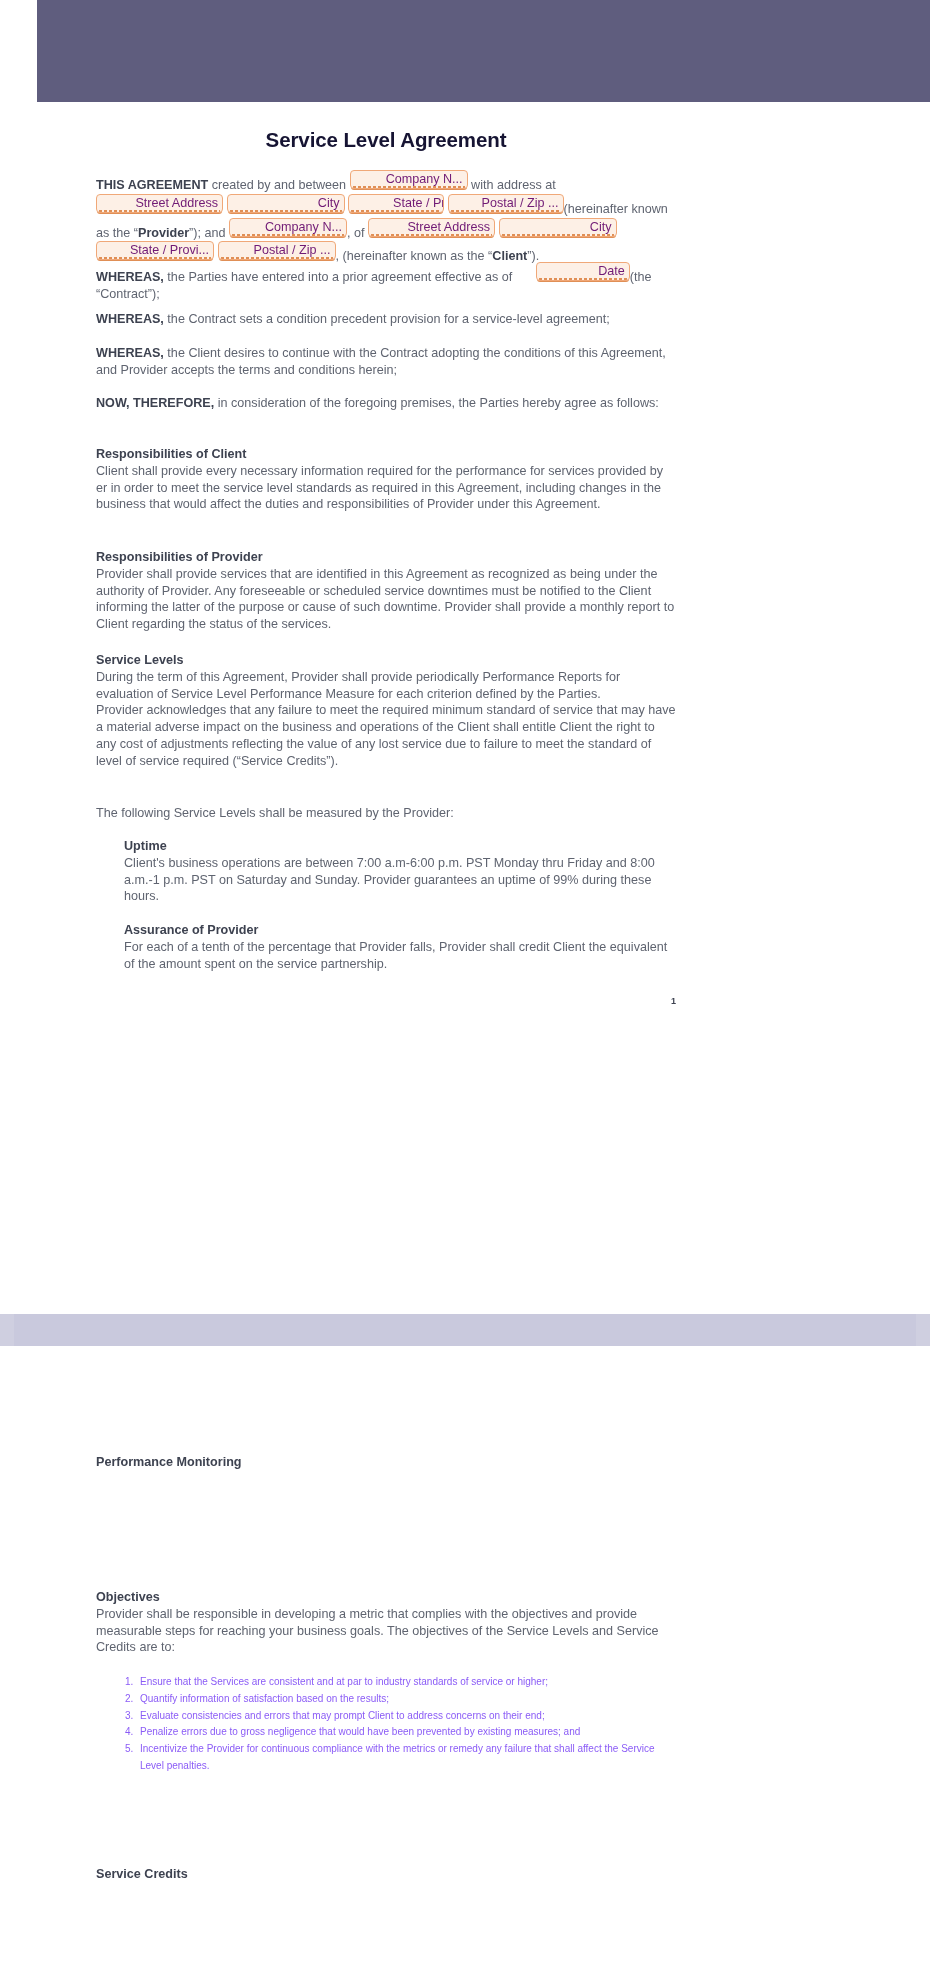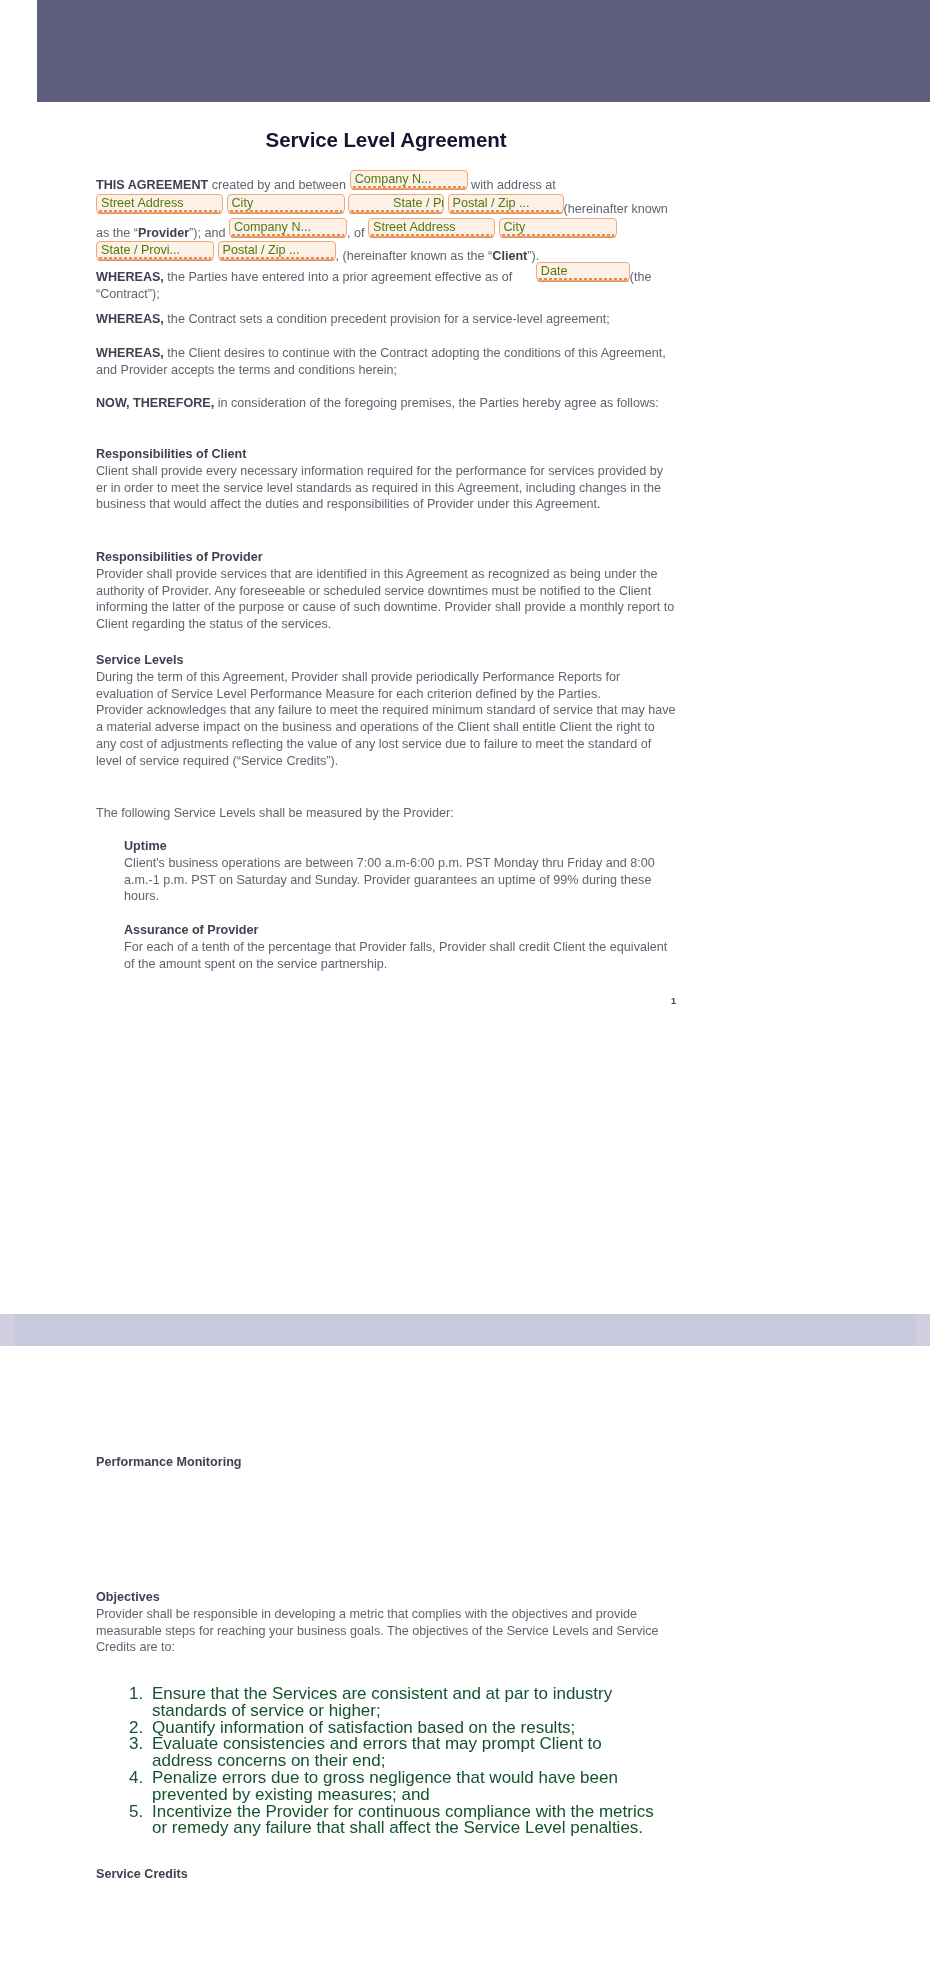--- a/index.html
+++ b/index.html
@@ -90,39 +90,39 @@
   .bold-run { font-weight: bold; color: #3d4250; }
   .heading {
     font-size: 12.6px;
     font-weight: bold;
     color: #3d4250;
     line-height: 16.8px;
     margin: 0;
   }
   .sub-block { margin-left: 28px; }
   ol.objectives {
-    margin: 12px;
+    margin: 0;
     padding-left: 40px;
-    font-size: 17px;
+    font-size: 10px;
     line-height: 16.8px;
-    color: #14532d;
+    color: #8b5cf6;
   }
   ol.objectives li { margin: 0; padding-left: 4px; }
 
   
   .chip {
     display: inline-block;
     position: relative;
     border: 1px solid #f0a878;
     border-radius: 4px;
     background: #fdf0e6;
-    color: #4d7c0f;
+    color: #701a75;
     font-size: 12.6px;
     line-height: 14px;
-    text-align: left;
+    text-align: right;
     padding: 1px 4px 2px 4px;
     vertical-align: baseline;
     overflow: hidden;
     white-space: nowrap;
     box-shadow: 0 2px 0 -1px #e08f56;
   }
   .chip::after {
     content: "";
     position: absolute;
     left: 2px; right: 2px; bottom: 0;

